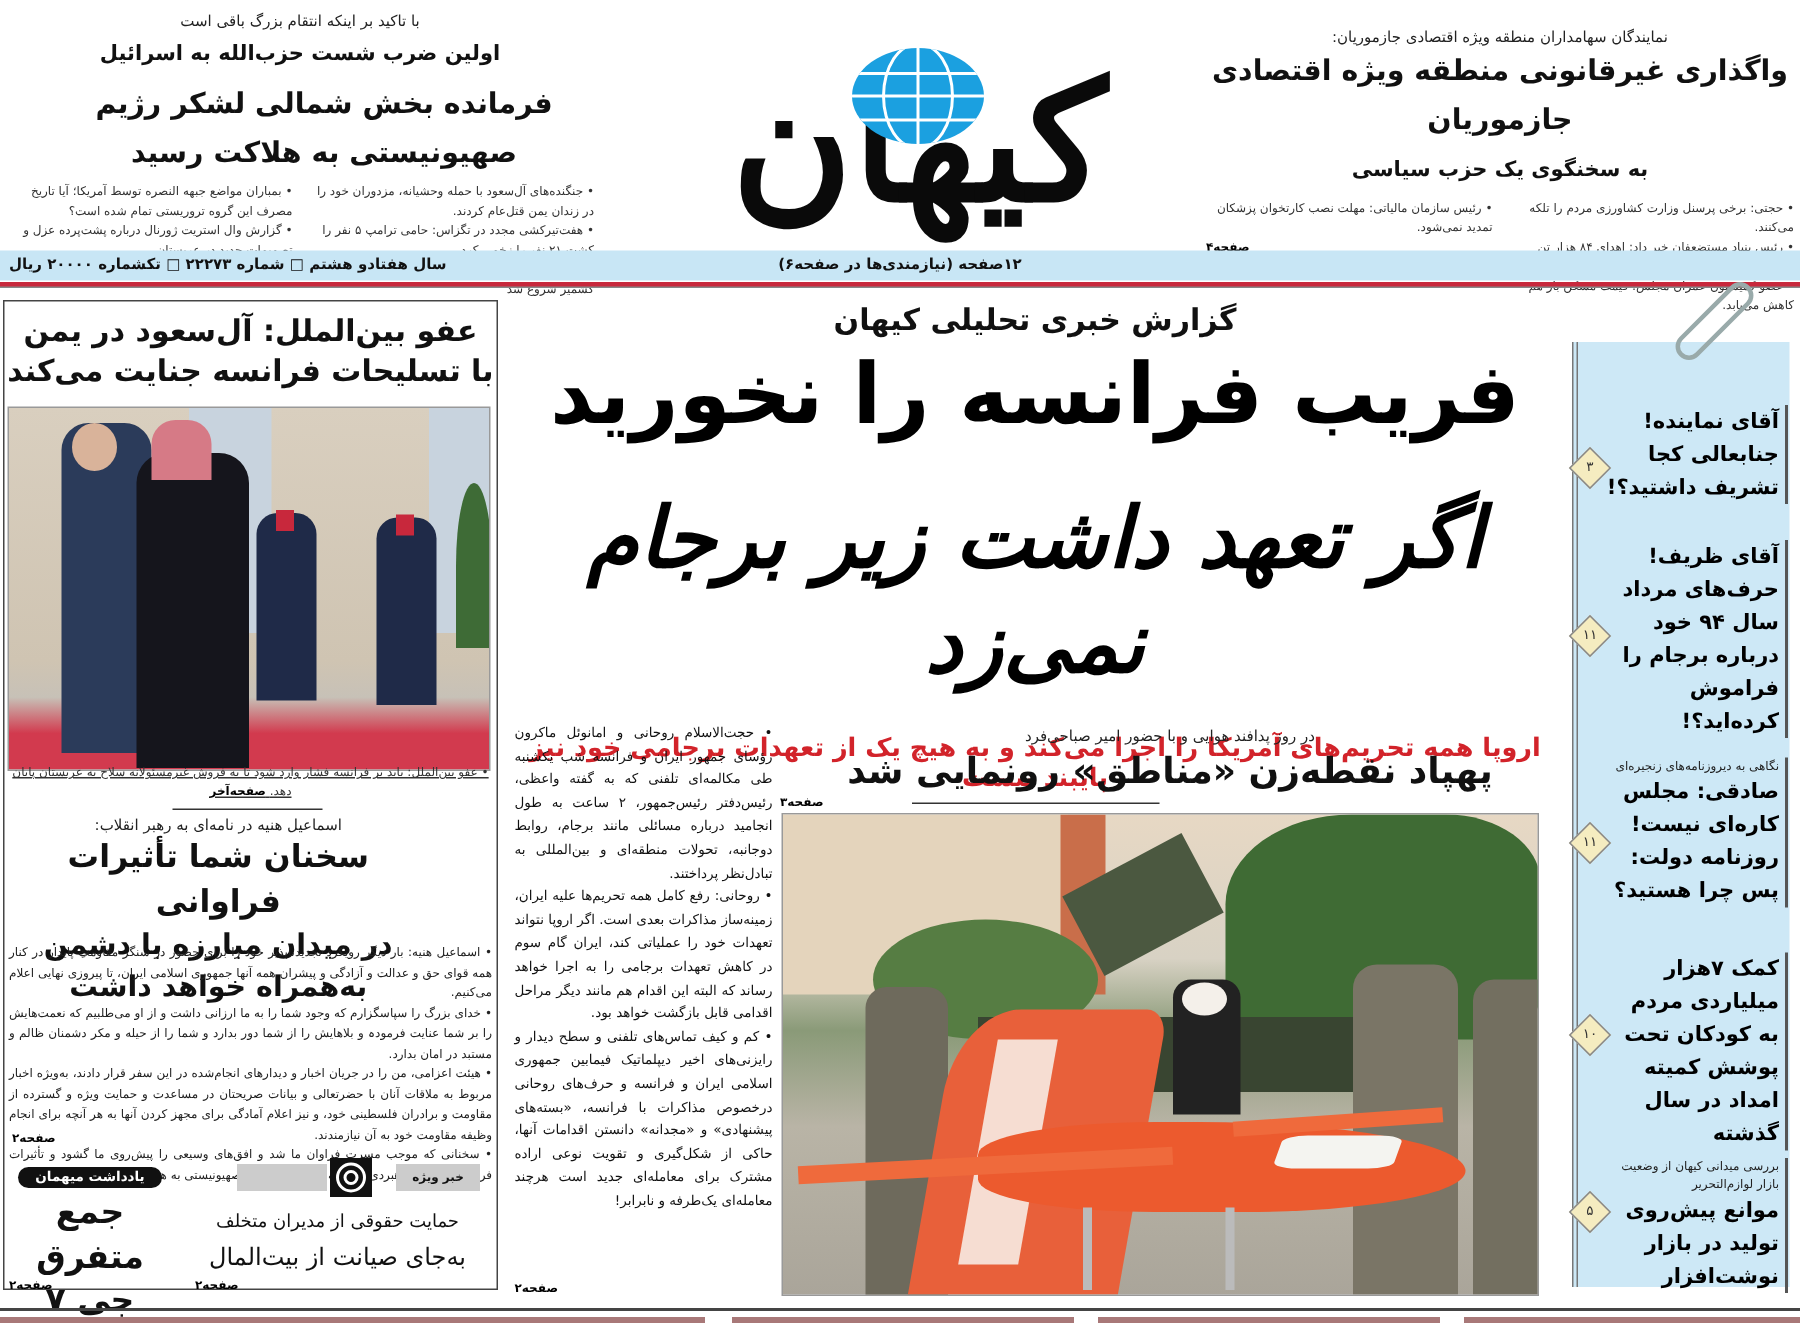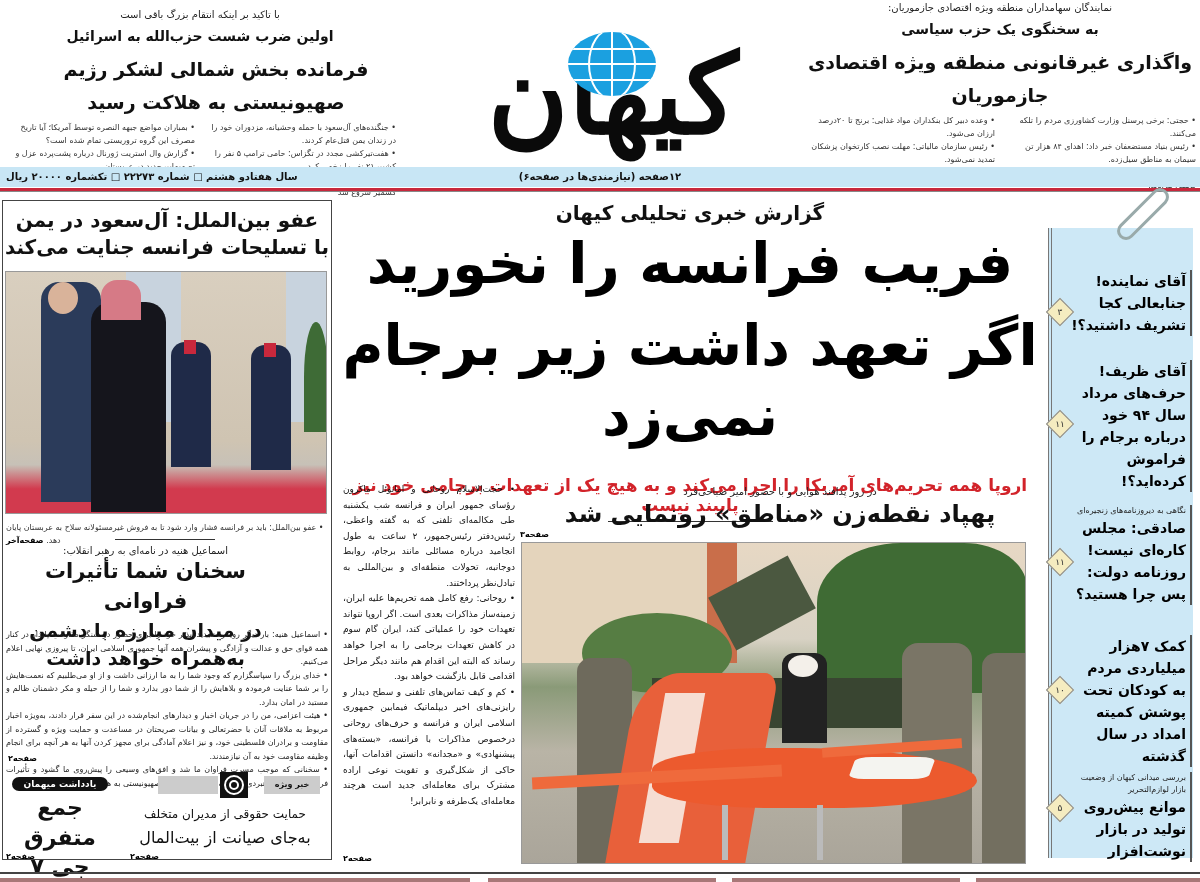--- a/index.html
+++ b/index.html
@@ -72,48 +72,47 @@
     <div class="globe">
       <div class="ln" style="left:43px;top:0;width:2px;height:64px;"></div>
       <div class="ln" style="left:0;top:31px;width:88px;height:2px;"></div>
       <div class="ln" style="left:0;top:16px;width:88px;height:2px;"></div>
       <div class="ln" style="left:0;top:47px;width:88px;height:2px;"></div>
       <div style="position:absolute;left:20px;top:-4px;width:48px;height:72px;border:2px solid #fff;border-radius:50%;"></div>
     </div>
   </div>
 
   <div class="abs center" style="left:800px;top:0;width:400px;">
-    <div class="kicker" style="margin-top:2px;">نمایندگان سهامداران منطقه ویژه اقتصادی جازموریان:</div>
+    <div class="kicker" style="margin-top:20px;">نمایندگان سهامداران منطقه ویژه اقتصادی جازموریان:</div>
+    <div class="headline-sm" style="font-size:19px;">واگذاری غیرقانونی منطقه ویژه اقتصادی جازموریان</div>
     <div class="headline-sm">به سخنگوی یک حزب سیاسی</div>
-    <div class="headline-sm" style="font-size:19px;">واگذاری غیرقانونی منطقه ویژه اقتصادی جازموریان</div>
     <div style="display:flex;gap:10px;padding:2px 4px 0 4px;text-align:right;">
       <div class="tiny" style="width:50%;">
         <div>• حجتی: برخی پرسنل وزارت کشاورزی مردم را تلکه می‌کنند.</div>
         <div>• رئیس بنیاد مستضعفان خبر داد: اهدای ۸۴ هزار تن سیمان به مناطق سیل‌زده.</div>
         <div>• عضو کمیسیون عمران مجلس: قیمت مسکن باز هم کاهش می‌یابد.</div>
       </div>
       <div class="tiny" style="width:50%;">
-        <div>• وعده دبیر کل بنکداران مواد غذایی: برنج تا ۲۰درصد ارزان می‌شود.</div>
         <div>• رئیس سازمان مالیاتی: مهلت نصب کارتخوان پزشکان تمدید نمی‌شود.</div>
         <div class="bold" style="text-align:left;color:#000;">صفحه۴</div>
       </div>
     </div>
   </div>
 </div>
 
 <div class="dateline">
   <span class="abs" style="left:0;width:1200px;text-align:center;">۱۲صفحه (نیازمندی‌ها در صفحه۶)</span>
   <span class="abs" style="left:6px;">سال هفتادو هشتم □ شماره ۲۲۲۷۳ □ تکشماره ۲۰۰۰۰ ریال</span>
 </div>
 <div class="red-rule"></div>
 
 <div class="abs center" style="left:340px;top:197px;width:700px;">
   <div style="font-size:20px;font-weight:bold;line-height:32px;">گزارش خبری تحلیلی کیهان</div>
   <div class="mega">فریب فرانسه را نخورید</div>
-  <div class="mega" style="margin-top:12px;">اگر تعهد داشت زیر برجام نمی‌زد</div>
+  <div class="mega" style="margin-top:26px;font-style:italic;">اگر تعهد داشت زیر برجام نمی‌زد</div>
   <div class="red-sub" style="margin-top:24px;">اروپا همه تحریم‌های آمریکا را اجرا می‌کند و به هیچ یک از تعهدات برجامی خود نیز پایبند نیست</div>
   <div style="margin:6px auto 0 auto;width:165px;height:1px;background:#333;"></div>
 </div>
 
 <div class="abs small" style="left:343px;top:482px;width:172px;text-align:justify;font-size:9px;line-height:15.6px;color:#111;">
   <p>• حجت‌الاسلام روحانی و امانوئل ماکرون رؤسای جمهور ایران و فرانسه شب یکشنبه طی مکالمه‌ای تلفنی که به گفته واعظی، رئیس‌دفتر رئیس‌جمهور، ۲ ساعت به طول انجامید درباره مسائلی مانند برجام، روابط دوجانبه، تحولات منطقه‌ای و بین‌المللی به تبادل‌نظر پرداختند.</p>
   <p>• روحانی: رفع کامل همه تحریم‌ها علیه ایران، زمینه‌ساز مذاکرات بعدی است. اگر اروپا نتواند تعهدات خود را عملیاتی کند، ایران گام سوم در کاهش تعهدات برجامی را به اجرا خواهد رساند که البته این اقدام هم مانند دیگر مراحل اقدامی قابل بازگشت خواهد بود.</p>
   <p>• کم و کیف تماس‌های تلفنی و سطح دیدار و رایزنی‌های اخیر دیپلماتیک فیمابین جمهوری اسلامی ایران و فرانسه و حرف‌های روحانی درخصوص مذاکرات با فرانسه، «بسته‌های پیشنهادی» و «مجدانه» دانستن اقدامات آنها، حاکی از شکل‌گیری و تقویت نوعی اراده مشترک برای معامله‌ای جدید است هرچند معامله‌ای یک‌طرفه و نابرابر!</p>
 </div>
 <div class="abs tiny bold" style="left:343px;top:852px;color:#000;">صفحه۲</div>
@@ -166,21 +165,21 @@
   <div class="abs" style="left:42px;top:10px;width:30px;height:32px;background:#d9b39a;border-radius:50%;"></div>
   <div class="abs" style="left:85px;top:30px;width:75px;height:210px;background:#15151c;border-radius:20px 20px 0 0;"></div>
   <div class="abs" style="left:95px;top:8px;width:40px;height:40px;background:#d67a86;border-radius:40% 40% 0 0;"></div>
   <div class="abs" style="left:165px;top:70px;width:40px;height:125px;background:#1f2a48;border-radius:14px 14px 0 0;"></div>
   <div class="abs" style="left:178px;top:68px;width:12px;height:14px;background:#c8283c;"></div>
   <div class="abs" style="left:245px;top:73px;width:40px;height:125px;background:#1f2a48;border-radius:14px 14px 0 0;"></div>
   <div class="abs" style="left:258px;top:71px;width:12px;height:14px;background:#c8283c;"></div>
   <div class="abs" style="left:298px;top:50px;width:24px;height:110px;background:#3e6b36;border-radius:50% 50% 0 0;"></div>
 </div>
 
-<div class="abs tiny" style="left:6px;top:521px;width:322px;text-align:left;font-size:8px;">
+<div class="abs tiny" style="left:6px;top:508px;width:322px;text-align:center;font-size:8px;text-decoration:underline;">
   <span>• عفو بین‌الملل: باید بر فرانسه فشار وارد شود تا به فروش غیرمسئولانه سلاح به عربستان پایان دهد.</span>
   <span class="bold" style="color:#000;">صفحه‌آخر</span>
 </div>
 <div class="abs" style="left:115px;top:539px;width:100px;height:1px;background:#333;"></div>
 
 <div class="abs center" style="left:4px;top:545px;width:283px;">
   <div style="font-size:10px;color:#222;">اسماعیل هنیه در نامه‌ای به رهبر انقلاب:</div>
   <div style="font-size:21px;font-weight:900;line-height:30px;">سخنان شما تأثیرات فراوانی</div>
   <div style="font-size:19px;font-weight:900;line-height:28px;letter-spacing:-0.5px;">در میدان مبارزه با دشمن به‌همراه خواهد داشت</div>
 </div>

